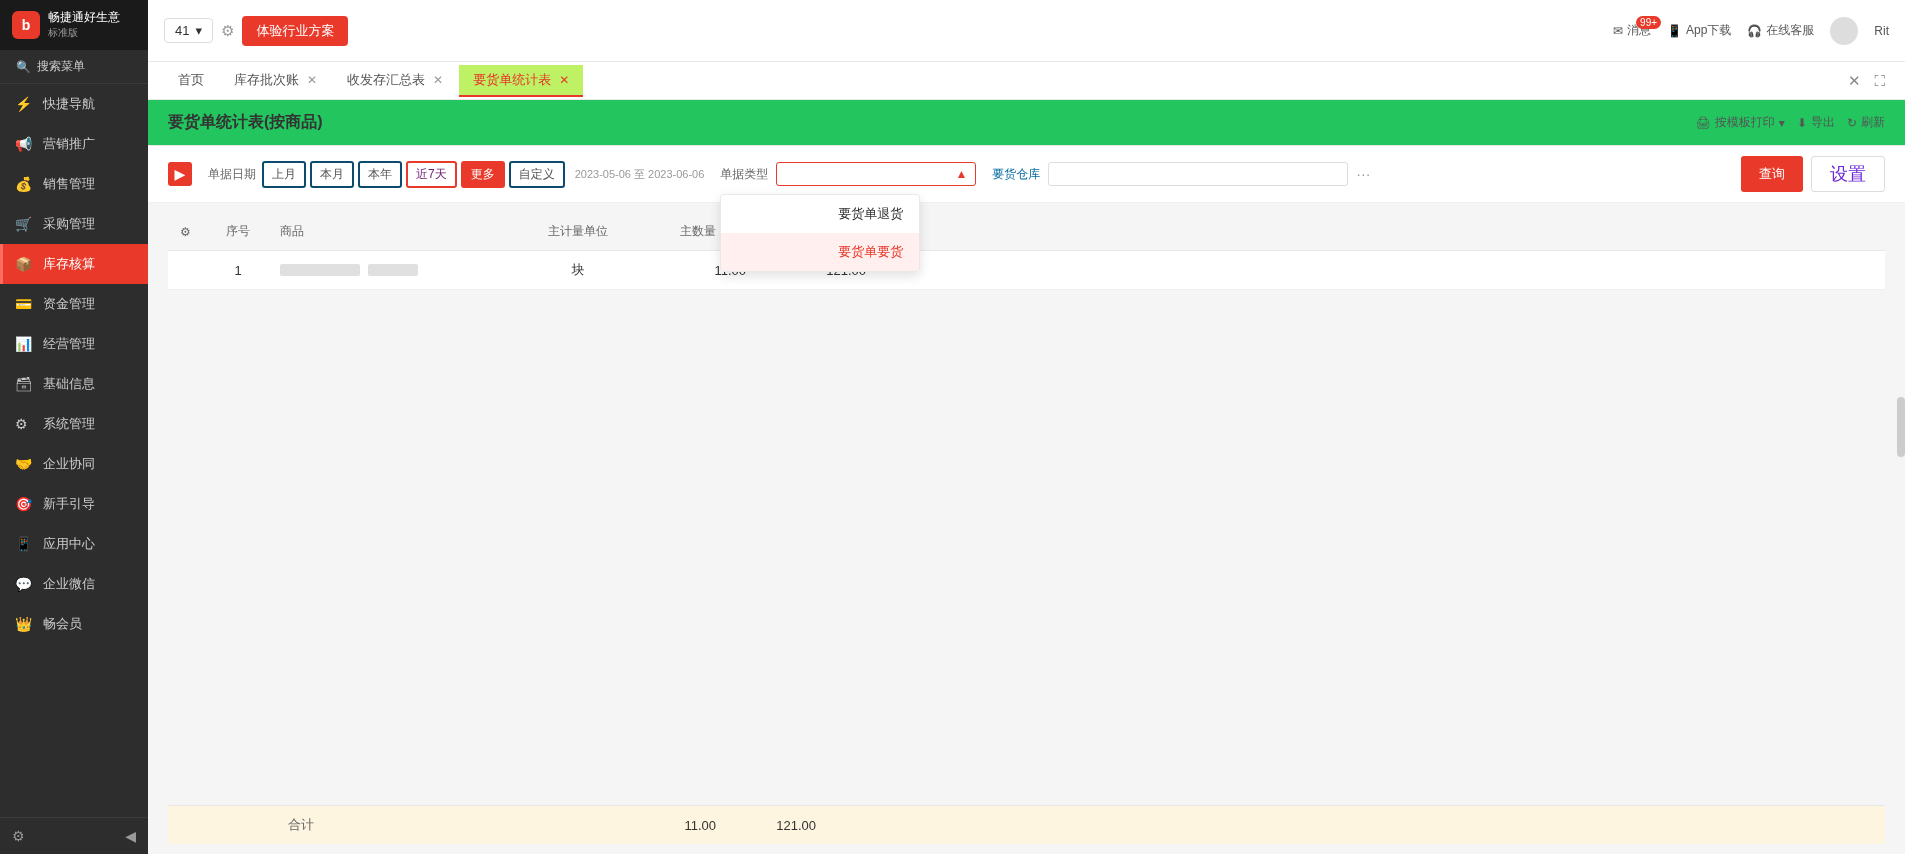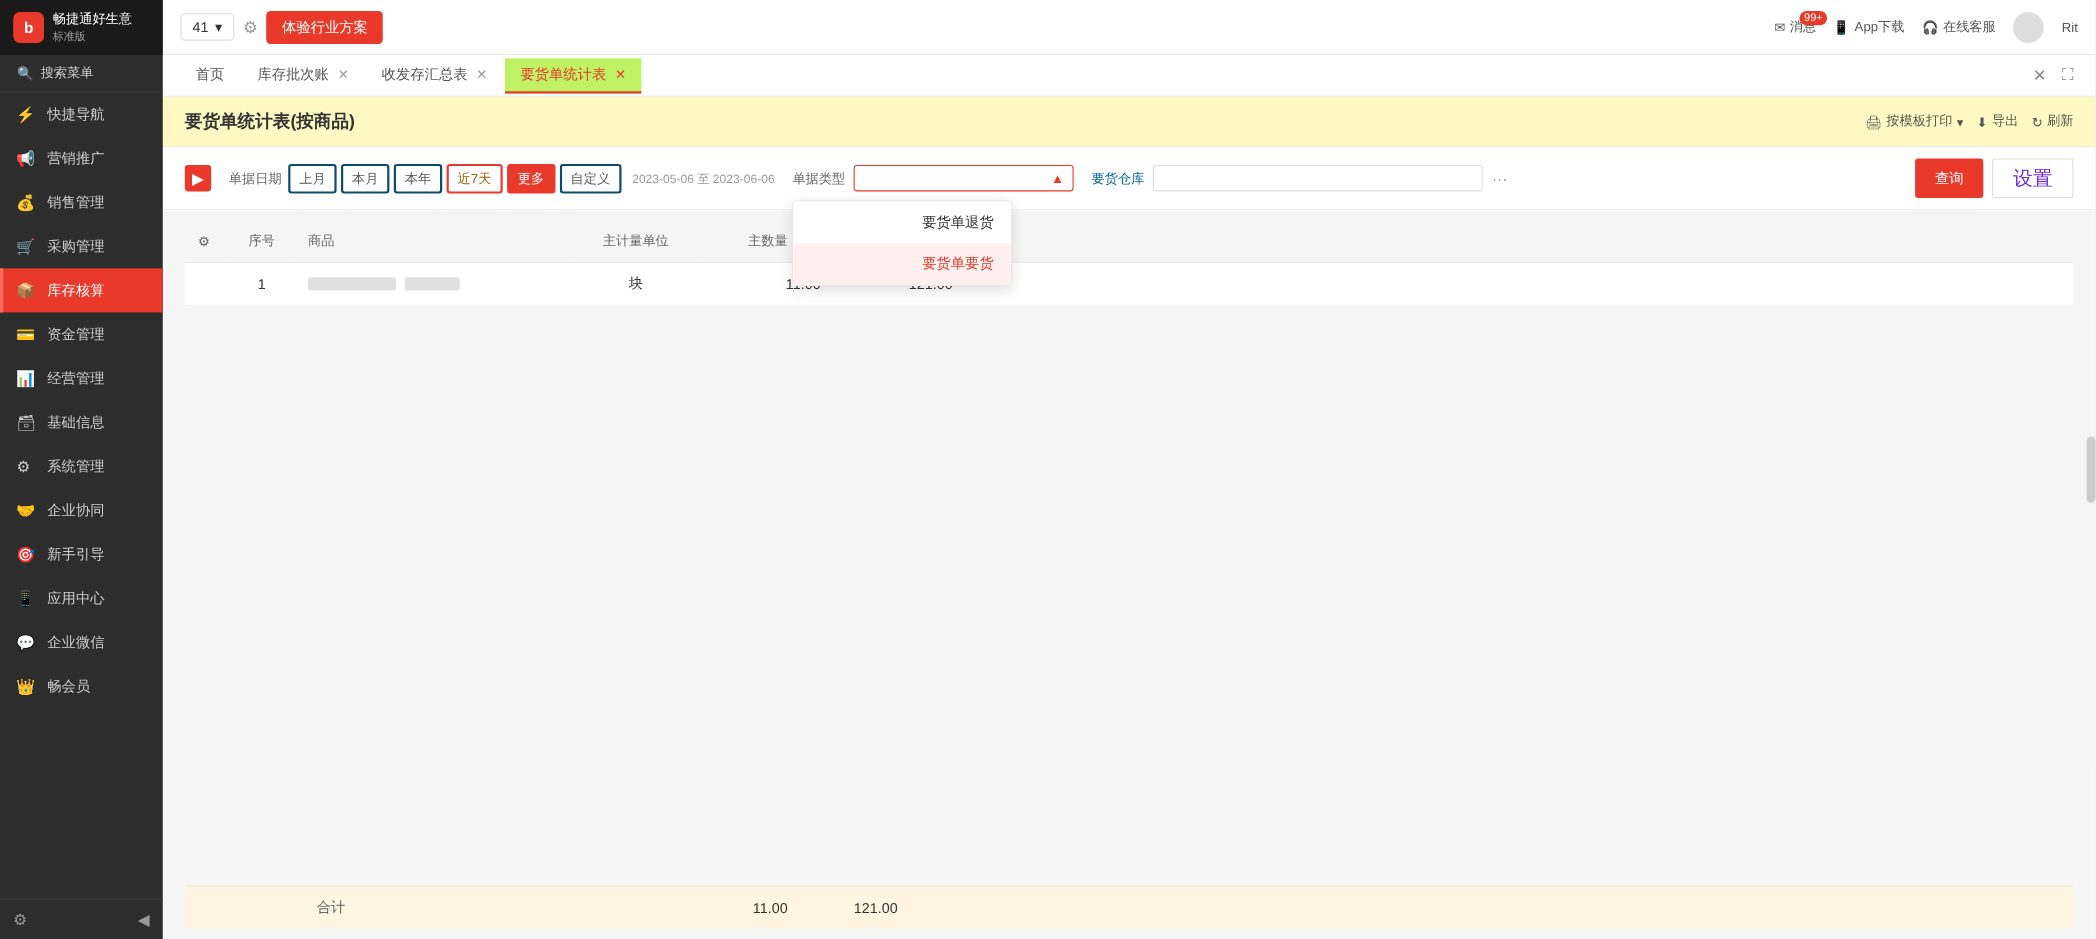--- a/index.html
+++ b/index.html
@@ -71,21 +71,21 @@
       border-top: 1px solid #3a3a3a;
     }
     .sidebar-bottom-icon { color: #999; cursor: pointer; font-size: 14px; }
 
     
     .main { flex: 1; display: flex; flex-direction: column; overflow: hidden; }
 
     
     .topbar {
       background: #fff;
-      height: 50px;
+      height: 62px;
       display: flex;
       align-items: center;
       padding: 0 16px;
       border-bottom: 1px solid #e8e8e8;
       gap: 10px;
     }
     .topbar-left { display: flex; align-items: center; gap: 8px; flex: 1; }
     .topbar-selector {
       display: flex;
       align-items: center;
@@ -139,21 +139,21 @@
     .tab .close-btn { color: #999; font-size: 12px; margin-left: 2px; }
     .tab.active .close-btn { color: #e8392a; }
     .tabs-actions { margin-left: auto; display: flex; gap: 6px; }
     .tabs-actions .icon-btn { background: none; border: none; cursor: pointer; color: #888; font-size: 15px; padding: 2px 4px; }
 
     
     .content { flex: 1; overflow: hidden; display: flex; flex-direction: column; background: #f5f5f5; }
 
     
     .page-header {
-      background: #fef9c3;
+      background: #22c55e;
       padding: 12px 20px;
       display: flex;
       align-items: center;
       justify-content: space-between;
       border-bottom: 1px solid #e8e8e8;
     }
     .page-title { font-size: 16px; font-weight: 600; color: #333; }
     .page-actions { display: flex; align-items: center; gap: 12px; }
     .page-action-btn {
       display: flex;
@@ -193,21 +193,21 @@
     .date-btn {
       padding: 3px 8px;
       border: 2px solid #0c4a6e;
       background: #fff;
       border-radius: 3px;
       font-size: 12px;
       cursor: pointer;
       color: #555;
       text-align: center;
     }
-    .date-btn.active { border-color: #e8392a; color: #a16207; }
+    .date-btn.active { border-color: #e8392a; color: #701a75; }
     .date-btn.more {
       background: #e8392a;
       color: #fff;
       border-color: #e8392a;
     }
     .date-range { font-size: 11px; color: #999; margin-left: 4px; }
     .filter-select-group { display: flex; align-items: center; gap: 8px; text-align: right; }
     .filter-select-label { font-size: 12px; color: #666; }
     .filter-select-input {
       border: 1px solid #e8392a;

